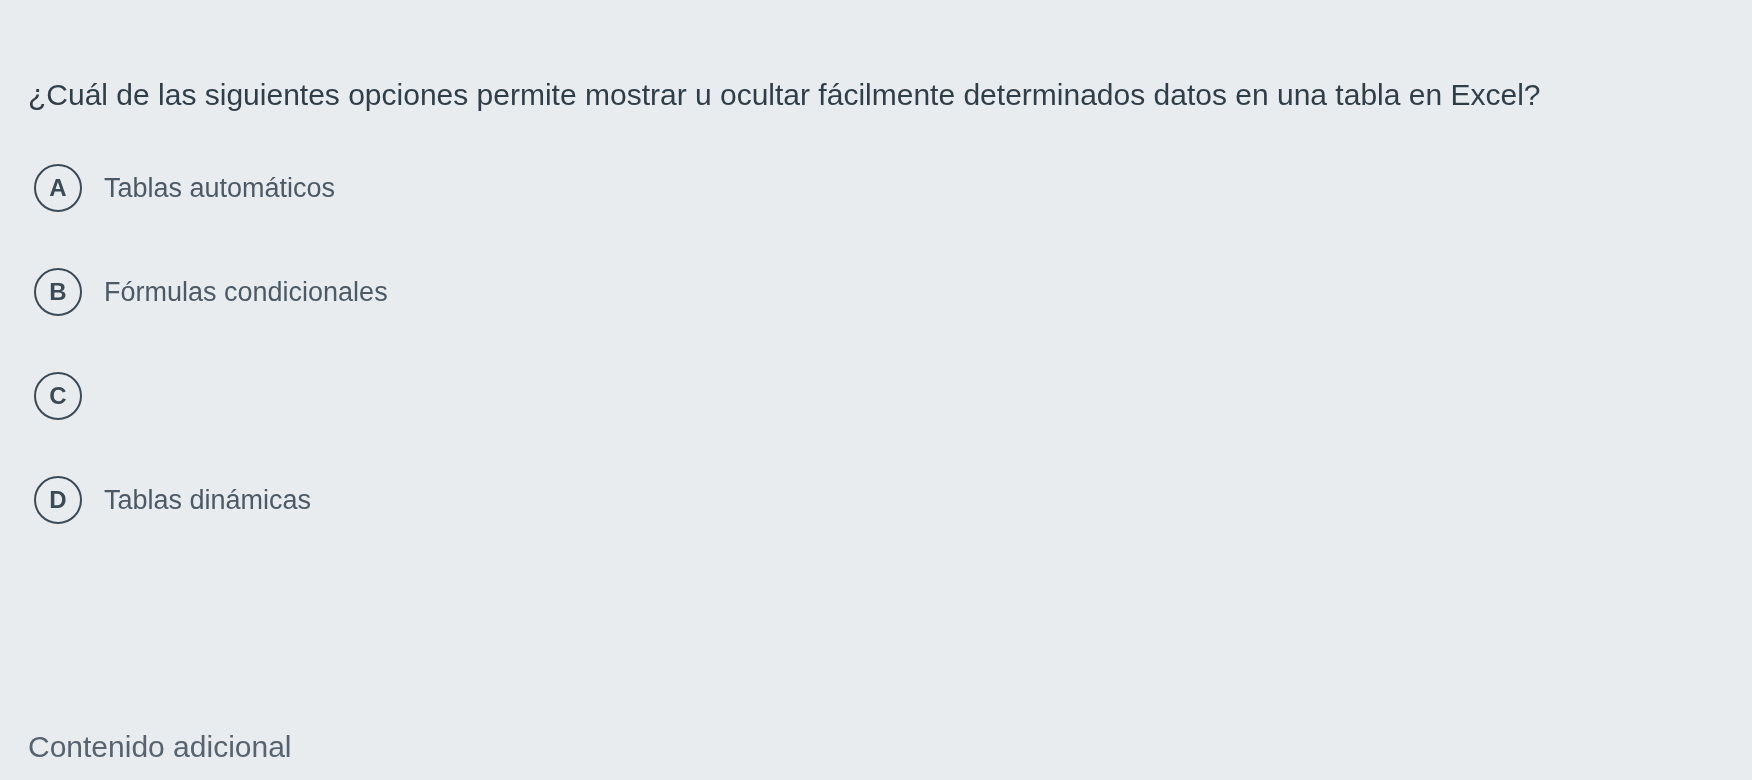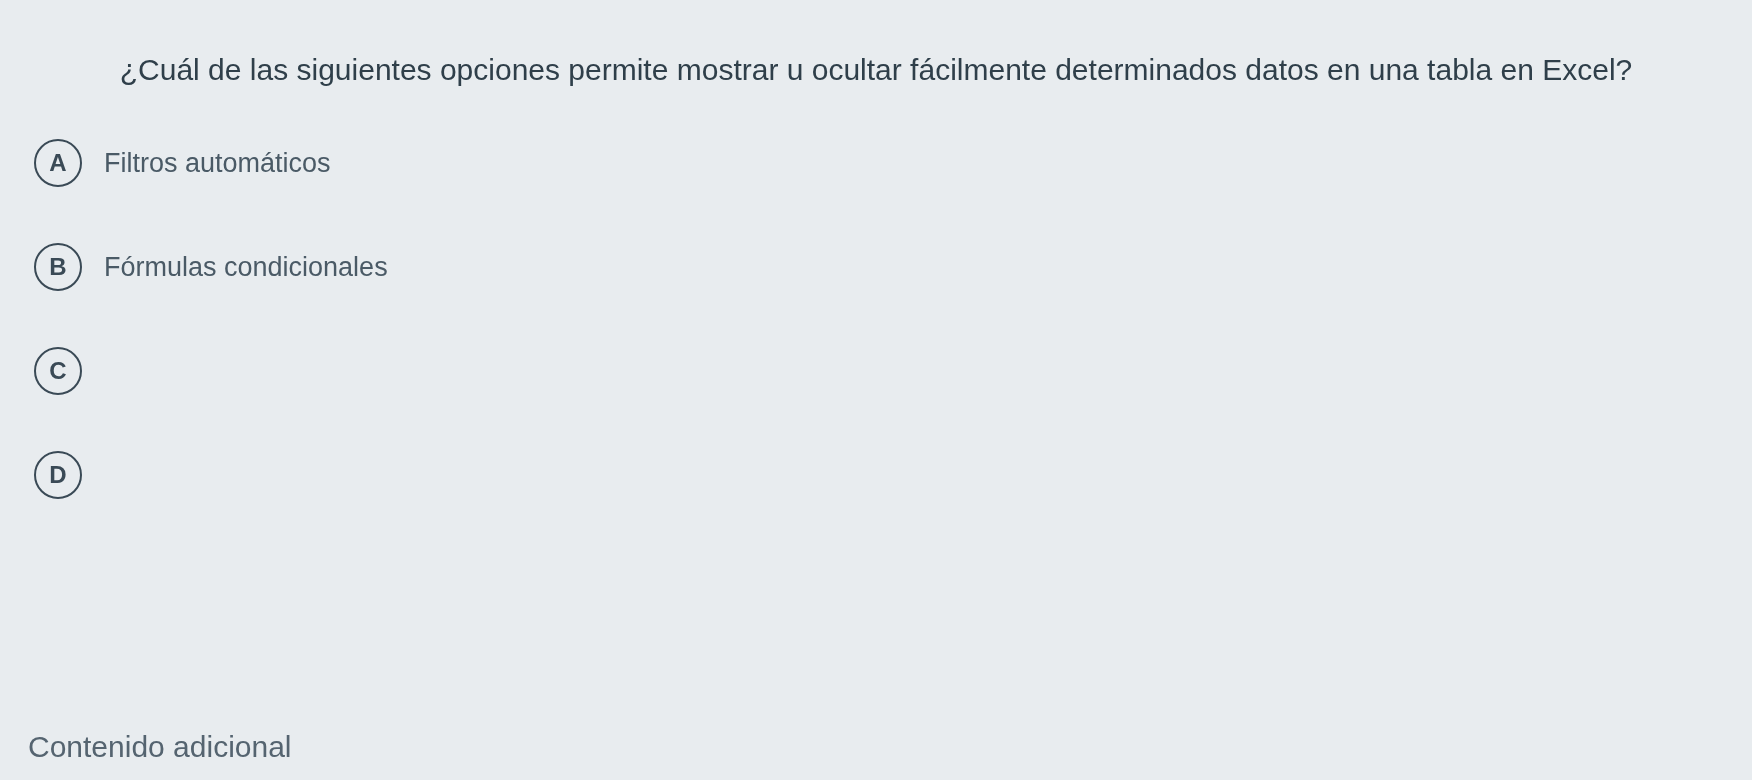--- a/index.html
+++ b/index.html
@@ -7,22 +7,21 @@
     padding: 0;
     width: 1752px;
     height: 780px;
     background: #e8ecef;
     font-family: "Segoe UI", Arial, sans-serif;
     color: #3a4a56;
     overflow: hidden;
   }
   .page {
     box-sizing: border-box;
-    padding: 50px 28px 0 28px;
-    text-align: center;
+    padding: 75px 28px 0 28px;
   }
   .question {
     font-size: 30px;
     font-weight: 400;
     color: #2f3f4a;
     margin: 0 0 50px 0;
     line-height: 1.3;
   }
   .options {
     display: flex;
@@ -66,33 +65,34 @@
 <body>
 
 <div class="page">
 
   <div class="question">¿Cuál de las siguientes opciones permite mostrar u ocultar fácilmente determinados datos en una tabla en Excel?</div>
 
   <div class="options">
 
     <div class="option">
       <div class="letter-circle">A</div>
-      <div class="option-text">Filtros automáticos</div>
+      <div class="option-text">Tablas automáticos</div>
     </div>
 
     <div class="option">
       <div class="letter-circle">B</div>
       <div class="option-text">Fórmulas condicionales</div>
     </div>
 
     <div class="option">
       <div class="letter-circle">C</div>
     </div>
 
     <div class="option">
       <div class="letter-circle">D</div>
+      <div class="option-text">Tablas dinámicas</div>
     </div>
 
   </div>
 
   <div class="footer">Contenido adicional</div>
 
 </div>
 
 </body></html>

